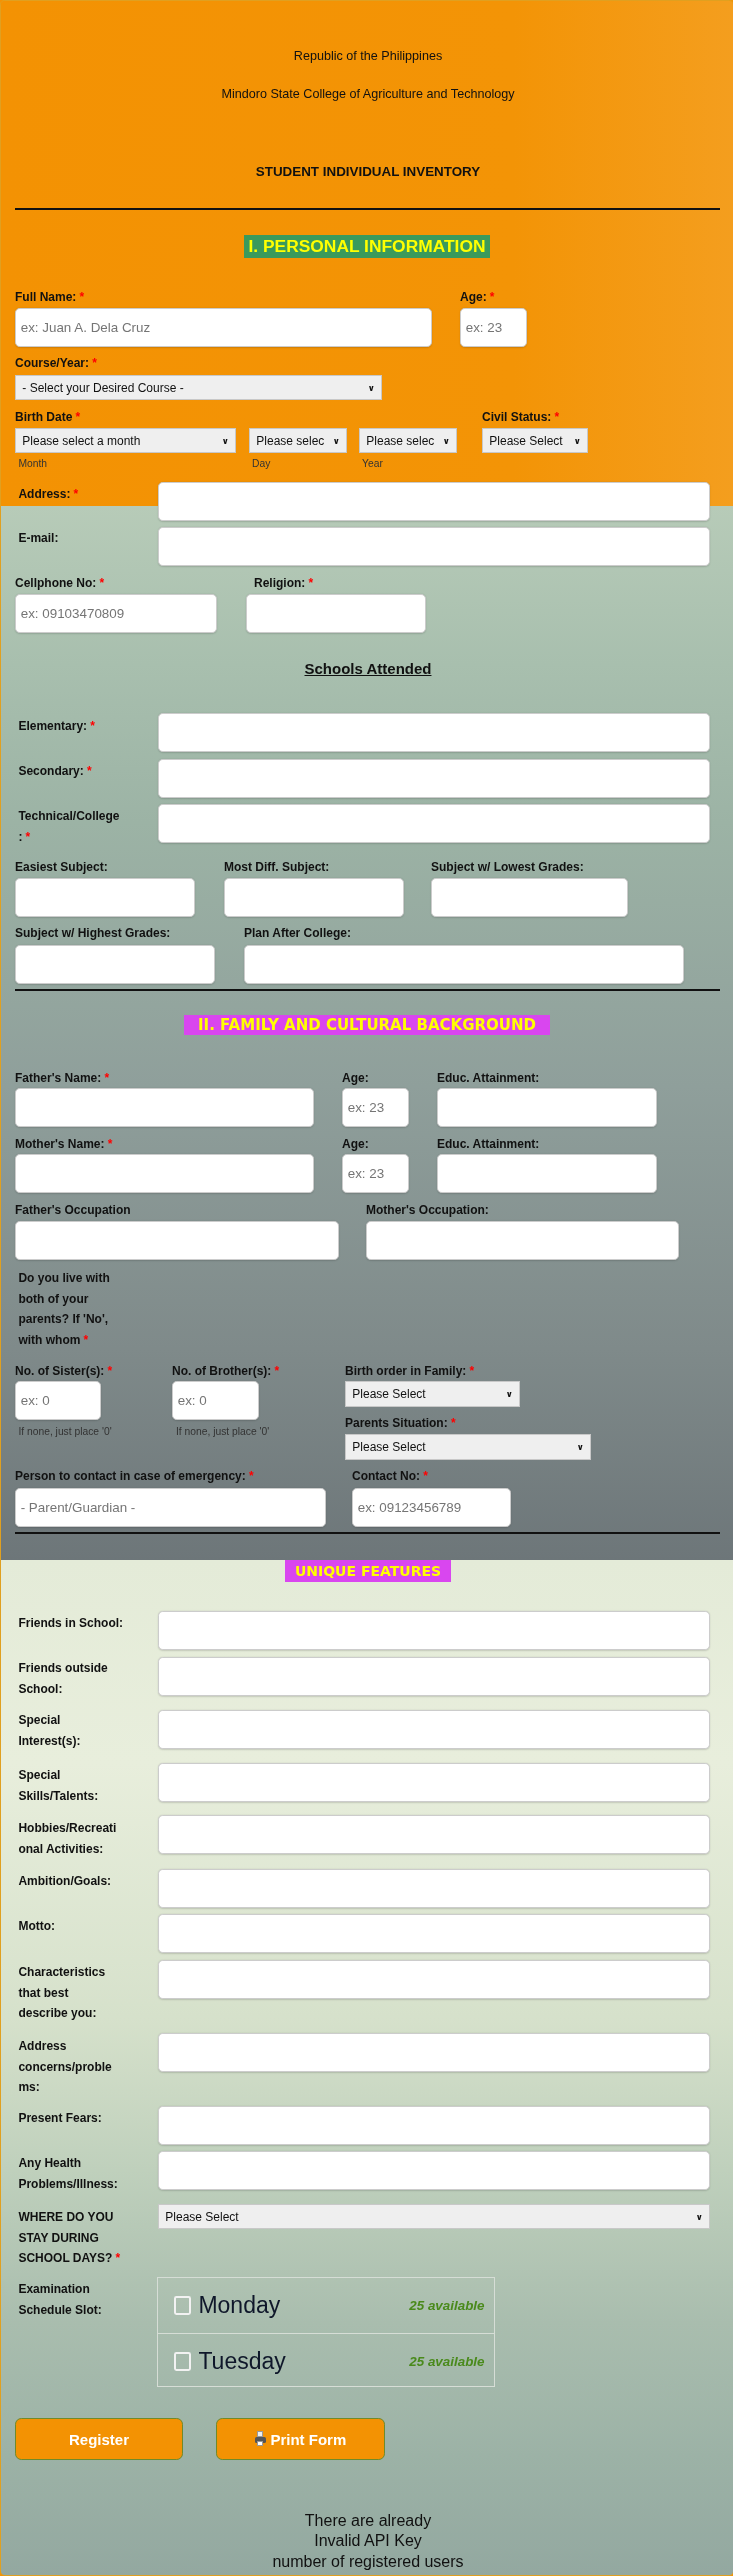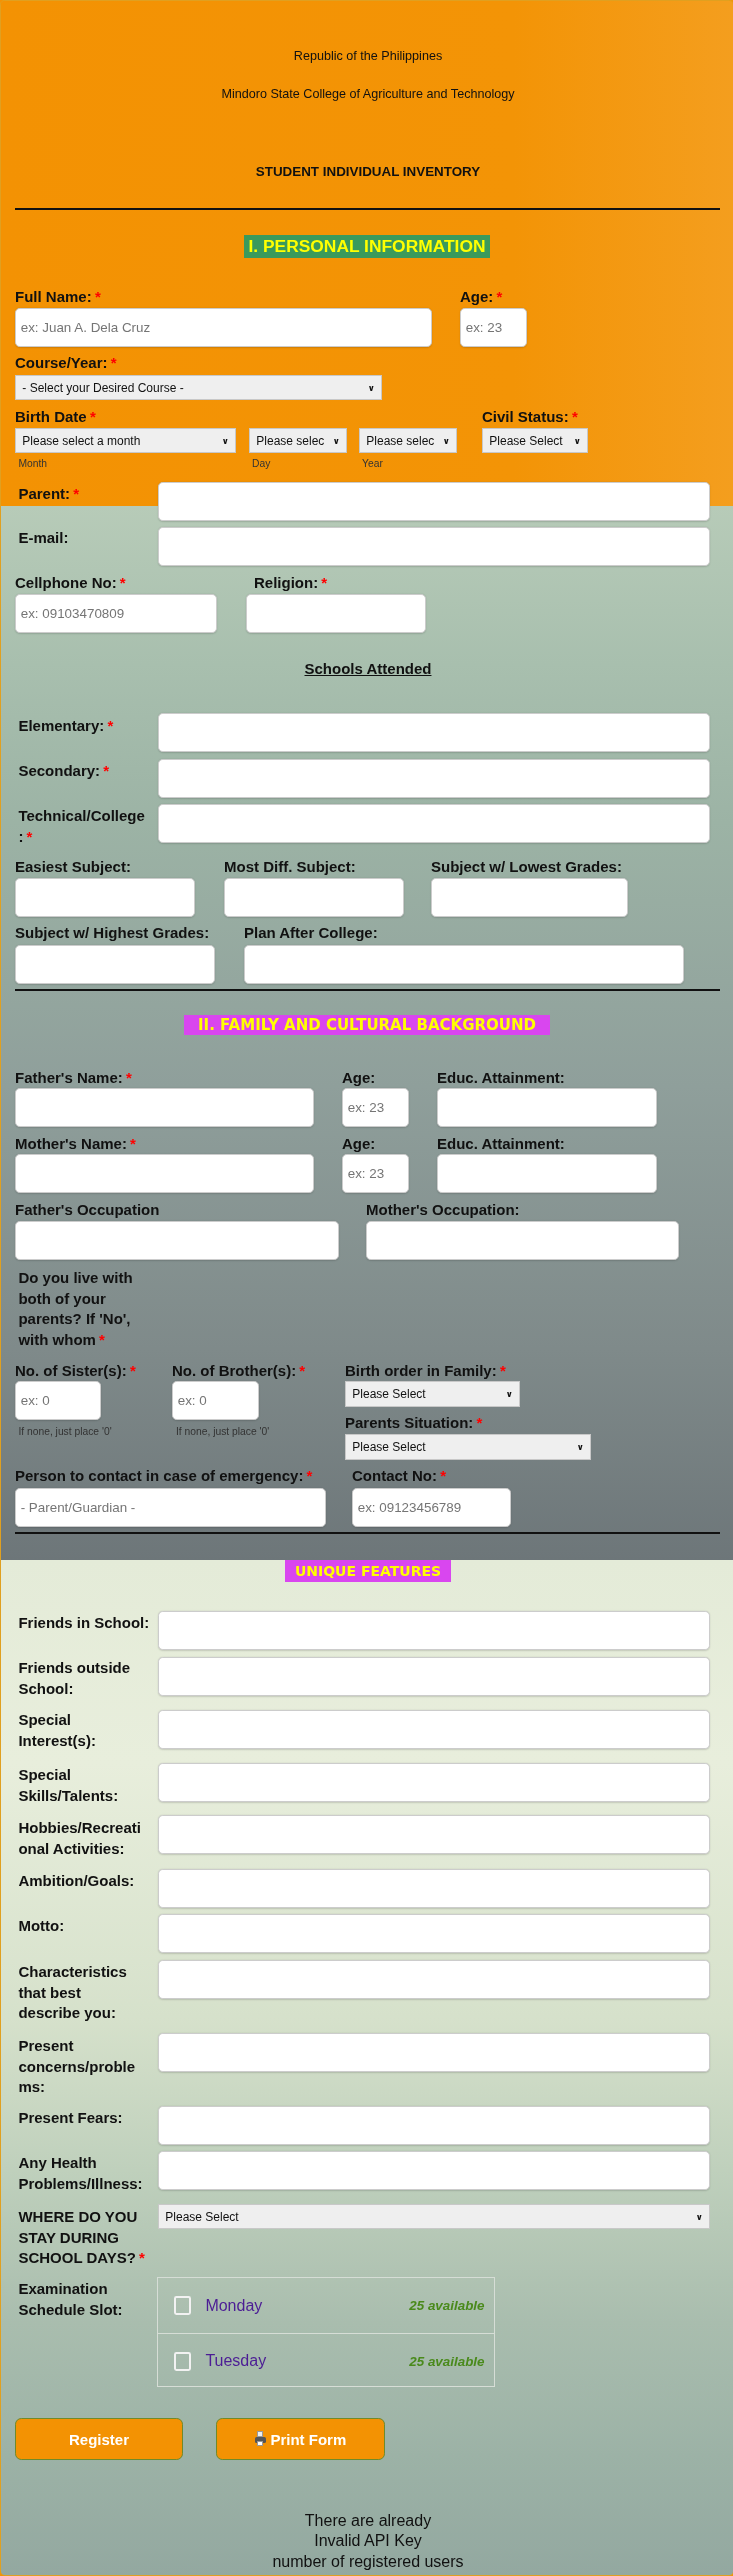--- a/index.html
+++ b/index.html
@@ -28,21 +28,21 @@
   .title { font-weight: bold; font-size: 13.4px; }
   .hr { position: absolute; left: 14px; width: 705px; height: 1.6px; background: #111; }
 
   .section-badge {
     position: absolute; font-weight: bold; color: #ffff00; padding: 0.8px 1.6px;
   }
   .badge1 { background: #3a9a5c; font-size: 17.4px; left: 243px; top: 234px; width: 246px; text-align: center; font-family: "Liberation Sans", sans-serif; letter-spacing: 0px;}
   .badge2 { background: #d946ef; font-size: 17.4px; left: 183px; top: 1014px; width: 366px; text-align: center; font-family: "DejaVu Sans", sans-serif; font-size: 15px;}
   .badge3 { background: #d946ef; font-size: 16px; left: 284px; top: 1559px; width: 166px; text-align: center; font-family: "DejaVu Sans", sans-serif; font-size:14px; padding: 3.2px 0;}
 
-  .lbl { position: absolute; font-weight: bold; font-size: 15px; color: #111; line-height: 20.5px; }
+  .lbl { position: absolute; font-weight: bold; font-size: 12px; color: #111; line-height: 20.5px; }
   .req { color: #f00; margin-left: 3.2px; }
   .inp {
     position: absolute; background: #fff; border: 0.8px solid #ccc; border-radius: 4.7px;
     box-shadow: 0 0.8px 1.6px rgba(0,0,0,0.15);
     font-size: 13.4px; color: #8a9090; padding: 0 4.7px; display: flex; align-items: center;
     font-family: "Liberation Sans", sans-serif;
   }
   .sel {
     position: absolute; background: #efefef; border: 0.8px solid #c8c8c8;
     font-size: 12px; color: #111; padding: 0 6.3px; display: flex; align-items: center; justify-content: space-between;
@@ -50,21 +50,21 @@
   }
   .sel .chev { font-size: 8.7px; font-weight: bold; margin-left: 3.2px; }
   .sub { position: absolute; font-size: 10.3px; color: #333; }
   .hint { position: absolute; font-size: 10.3px; color: #333; }
 
   .slot-box { position: absolute; left: 156px; top: 2276px; width: 338px; height: 110px;
     border: 0.8px solid #d6ddd6; }
   .slot { position: absolute; left: 0; width: 100%; height: 55px; display: flex; align-items: center; }
   .slot.second { top: 55px; border-top: 0.8px solid #d6ddd6; }
   .slot .cb { width: 17.4px; height: 19px; border: 2.4px solid #f2f2f2; border-radius: 2.4px; margin-left: 16px; }
-  .slot .day { font-size: 16px; color: #4c1d95; margin-left: 14px; flex: 1; }
+  .slot .day { font-size: 23px; color: #0f172a; margin-left: 7px; flex: 1; }
   .slot .avail { font-size: 13.4px; color: #4a8a1c; font-style: italic; font-weight: bold; margin-right: 9.5px; }
 
   .btn {
     position: absolute; background: #f39203; border: 0.8px solid #6f8a2a; border-radius: 6.3px;
     color: #fff; font-weight: bold; font-size: 15px; display: flex; align-items: center; justify-content: center;
   }
   .printer { display: inline-block; width: 11px; height: 16px; margin-right: 4.7px; position: relative; }
   .printer .top { position:absolute; left:2.4px; top:0; width:6.3px; height:6.3px; background:#eee; border:0.8px solid #999; }
   .printer .body { position:absolute; left:0; top:5.5px; width:11px; height:6.3px; background:#555; border-radius:1.6px; }
   .printer .out { position:absolute; left:2.4px; top:10.3px; width:6.3px; height:4.7px; background:#fff; border:0.8px solid #999; }
@@ -113,21 +113,21 @@
   <div class="sub" style="left:17.4px; top:457px;">Month</div>
   <div class="sub" style="left:251px; top:457px;">Day</div>
   <div class="sub" style="left:361px; top:457px;">Year</div>
 
   <div class="lbl" style="left:481px; top:406px;"><span>Civil Status:</span><span class="req">*</span></div>
   <div class="sel" style="left:481px; top:427px; width:106px; height:25px;">
       <span>Please Select</span>
       <span class="chev">∨</span>
     </div>
 
-  <div class="lbl" style="left:17.4px; top:483px;"><span>Parent:</span><span class="req">*</span></div>
+  <div class="lbl" style="left:17.4px; top:483px;"><span>Address:</span><span class="req">*</span></div>
   <input class="inp" style="left: 157px; top: 481px; width: 552px; height: 39px;">
   <div class="lbl" style="left:17.4px; top:527px;">E-mail:</div>
   <input class="inp" style="left: 157px; top: 526px; width: 552px; height: 39px;">
 
   <div class="lbl" style="left:14px; top:572px;"><span>Cellphone No:</span><span class="req">*</span></div>
   <input class="inp" style="left: 14px; top: 593px; width: 202px; height: 39px;" placeholder="ex: 09103470809">
   <div class="lbl" style="left:245px; top:572px;padding-left:8px;"><span>Religion:</span><span class="req">*</span></div>
   <input class="inp" style="left: 245px; top: 593px; width: 180px; height: 39px;">
 
   <div class="center-text" style="top:659px; font-weight:bold; font-size:15px; text-decoration:underline;">Schools Attended</div>
@@ -227,21 +227,21 @@
 
   <div class="lbl" style="left:17.4px; top:1870px;"><span>Ambition/Goals:</span></div>
   <input class="inp" style="left: 157px; top: 1868px; width: 552px; height: 39px;">
 
   <div class="lbl" style="left:17.4px; top:1915px;"><span>Motto:</span></div>
   <input class="inp" style="left: 157px; top: 1913px; width: 552px; height: 39px;">
 
   <div class="lbl" style="left:17.4px; top:1961px;"><span>Characteristics</span><br><span>that best</span><br><span>describe you:</span></div>
   <input class="inp" style="left: 157px; top: 1959px; width: 552px; height: 39px;">
 
-  <div class="lbl" style="left:17.4px; top:2035px;"><span>Present</span><br><span>concerns/proble</span><br><span>ms:</span></div>
+  <div class="lbl" style="left:17.4px; top:2035px;"><span>Address</span><br><span>concerns/proble</span><br><span>ms:</span></div>
   <input class="inp" style="left: 157px; top: 2032px; width: 552px; height: 39px;">
 
   <div class="lbl" style="left:17.4px; top:2107px;"><span>Present Fears:</span></div>
   <input class="inp" style="left: 157px; top: 2105px; width: 552px; height: 39px;">
 
   <div class="lbl" style="left:17.4px; top:2152px;"><span>Any Health</span><br><span>Problems/Illness:</span></div>
   <input class="inp" style="left: 157px; top: 2150px; width: 552px; height: 39px;">
 
   <div class="lbl" style="left:17.4px; top:2206px;"><span>WHERE DO YOU</span><br><span>STAY DURING</span><br><span>SCHOOL DAYS?</span><span class="req">*</span></div>
   <div class="sel" style="left:157px; top:2203px; width:552px; height:25px;">

